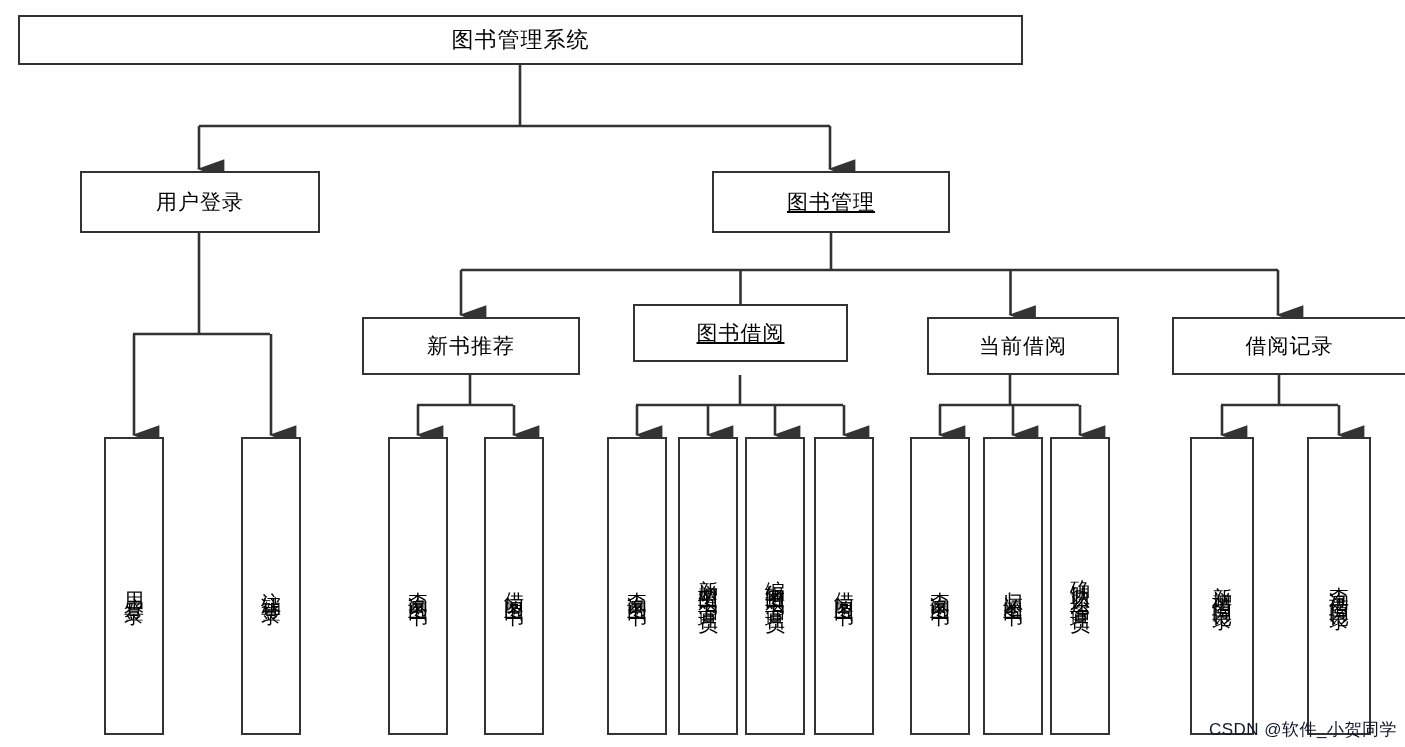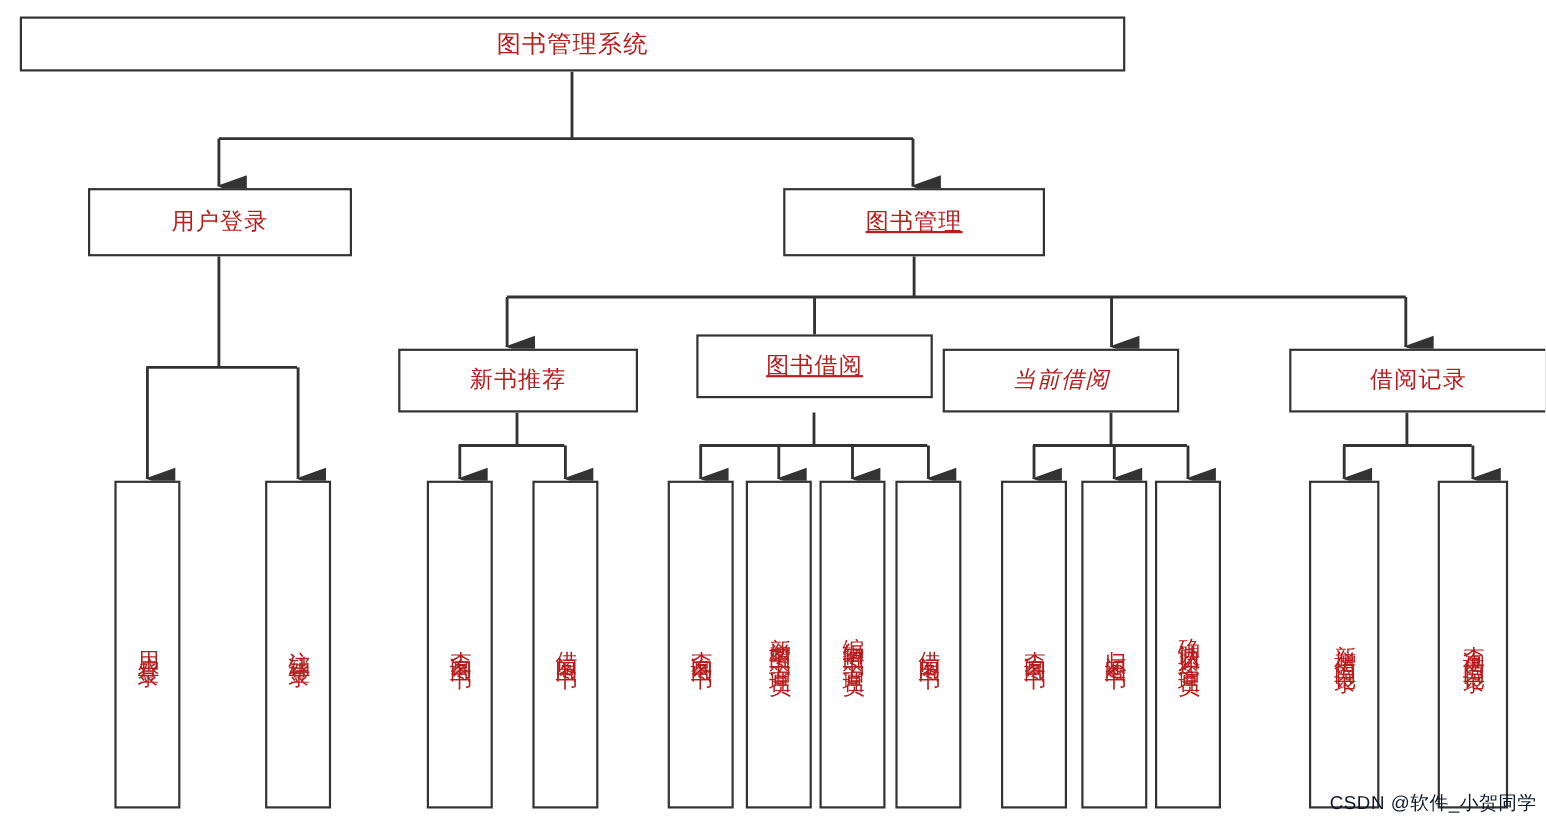--- a/index.html
+++ b/index.html
@@ -29,21 +29,21 @@
   }
   .node {
     position: absolute;
     box-sizing: border-box;
     background: #ffffff;
     border: 2px solid #333333;
     display: flex;
     align-items: center;
     justify-content: center;
     text-align: right;
-    color: #b91c1c;
+    color: #000000;
   }
   .node.h {
     font-size: 21px;
     letter-spacing: 1px;
     line-height: 1.2;
   }
   .node.root {
     font-size: 22px;
   }
   .node.v {
@@ -133,21 +133,21 @@
   <div class="node h" id="node-l2-1" style="left: 712px; top: 171px; width: 238px; height: 62px; text-decoration: underline;">
       <span>图书管理</span>
     </div>
 
   <div class="node h" id="node-l3-0" style="left: 362px; top: 317px; width: 218px; height: 58px;">
       <span>新书推荐</span>
     </div>
   <div class="node h" id="node-l3-1" style="left: 633px; top: 304px; width: 215px; height: 58px; text-decoration: underline;">
       <span>图书借阅</span>
     </div>
-  <div class="node h" id="node-l3-2" style="left: 857px; top: 317px; width: 215px; height: 58px; font-style: italic;">
+  <div class="node h" id="node-l3-2" style="left: 927px; top: 317px; width: 192px; height: 58px;">
       <span>当前借阅</span>
     </div>
   <div class="node h" id="node-l3-3" style="left: 1172px; top: 317px; width: 235px; height: 58px;">
       <span>借阅记录</span>
     </div>
 
   <div class="node v" id="node-leaf-0" style="left: 104px; top: 437px; width: 60px; height: 298px;">
       <span class="vlabel">用户登录</span>
     </div>
   <div class="node v" id="node-leaf-1" style="left: 241px; top: 437px; width: 60px; height: 298px;">

